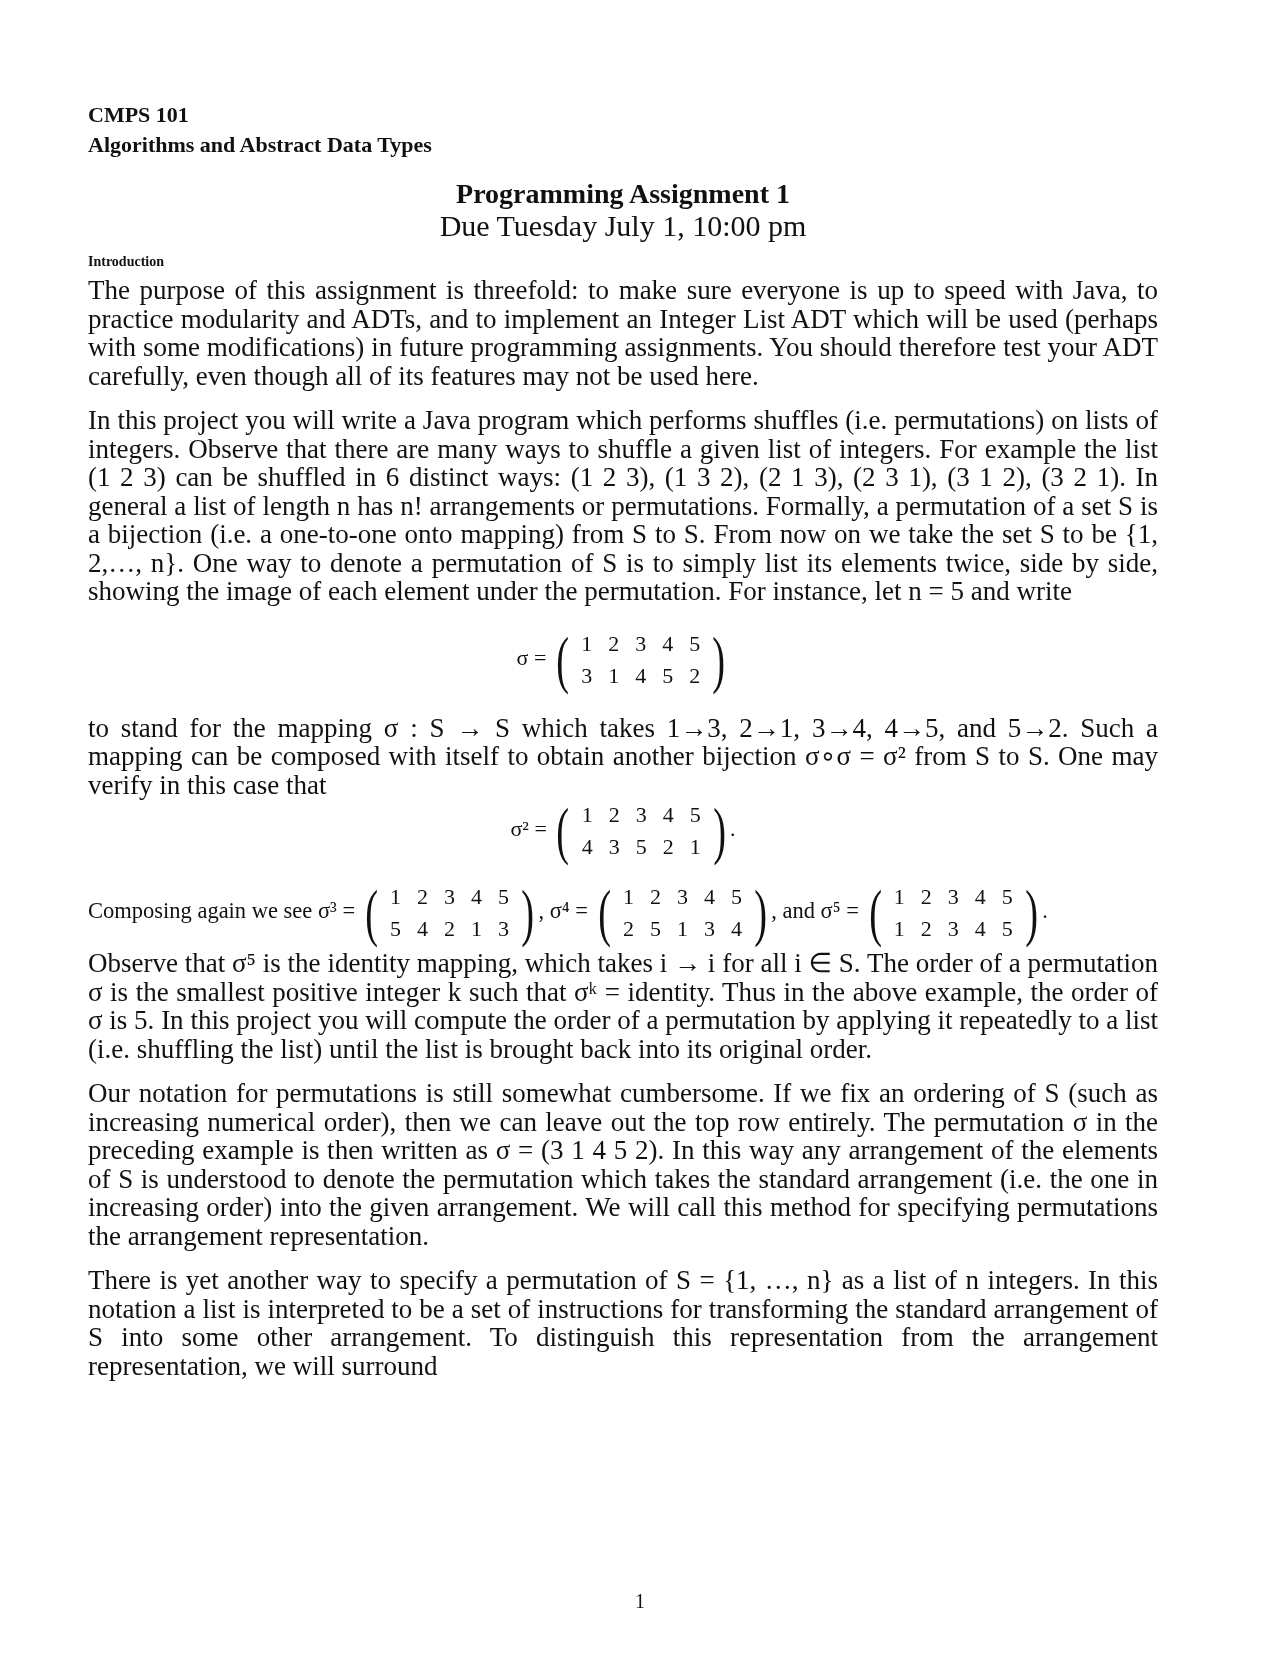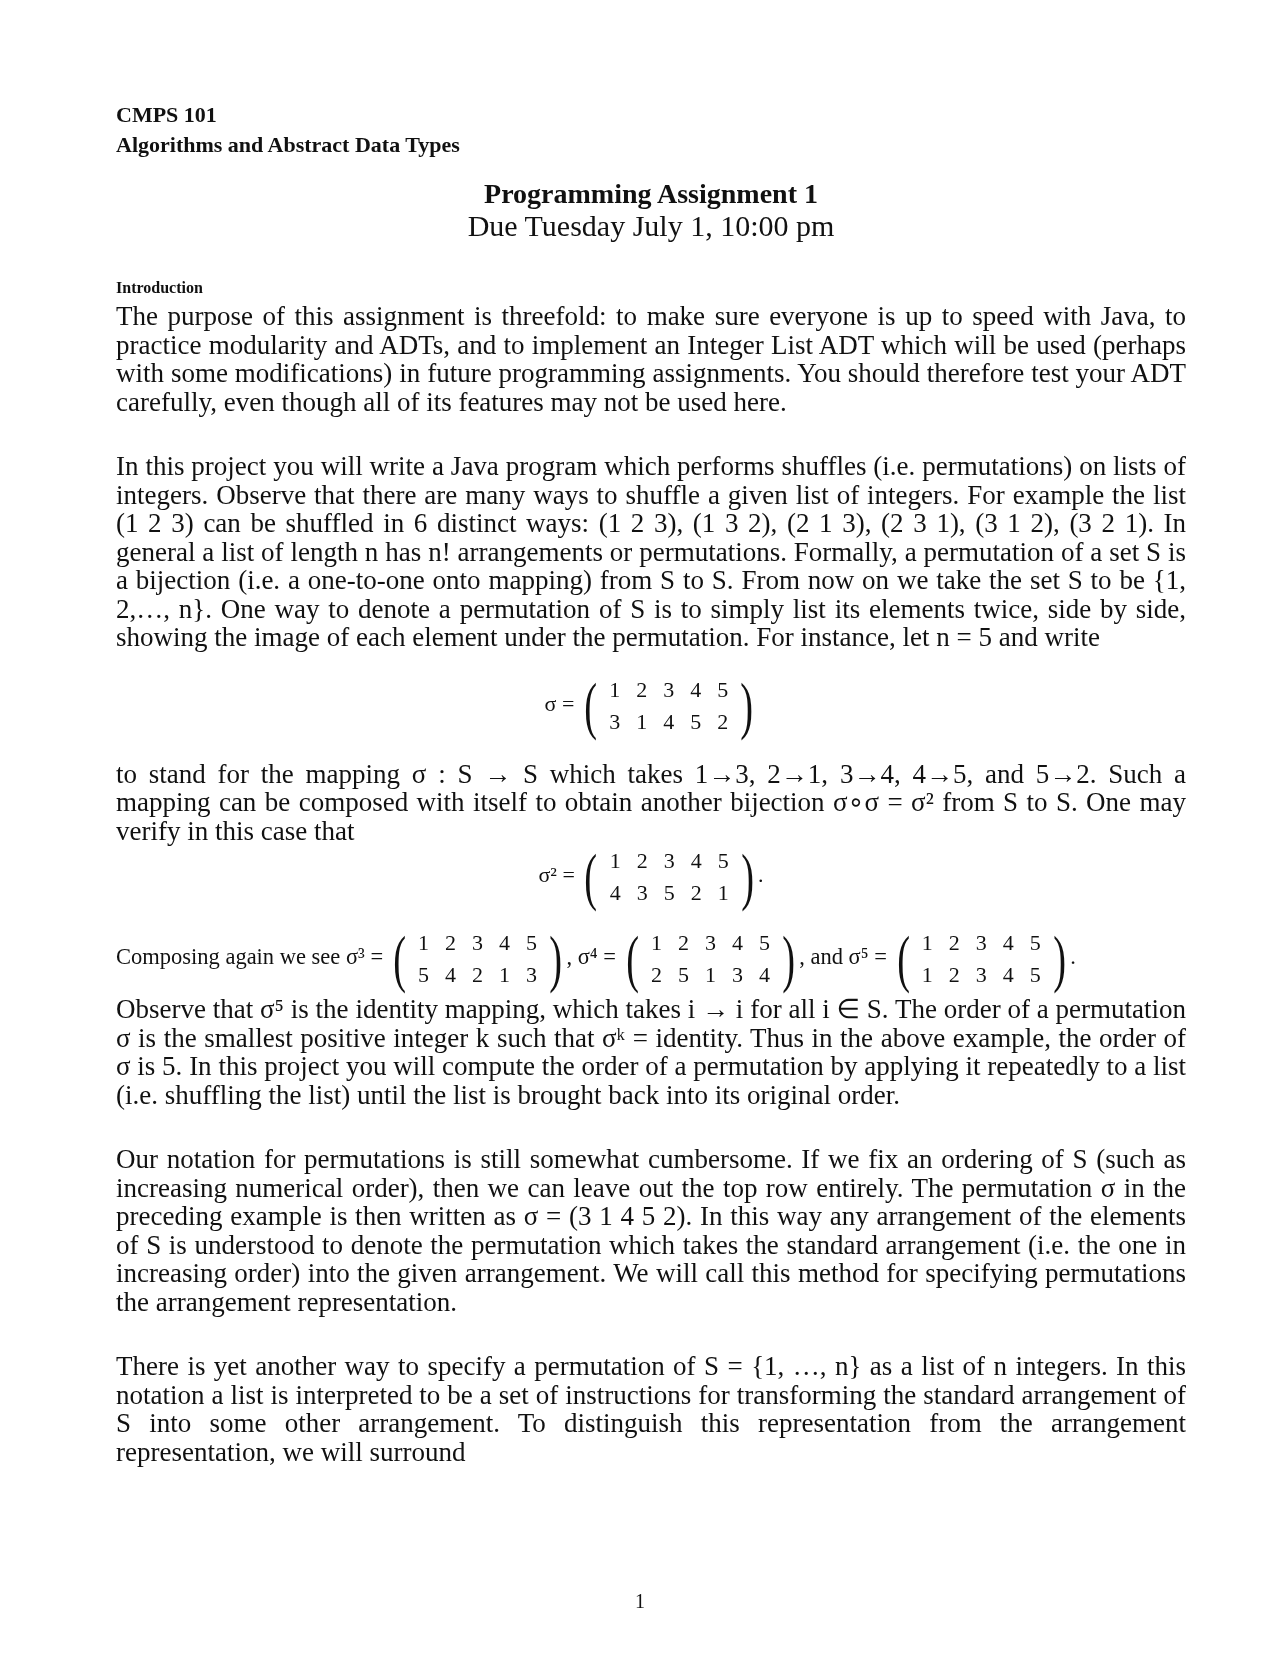--- a/index.html
+++ b/index.html
@@ -1,27 +1,27 @@
 <!DOCTYPE html>
 <html><head>
 <meta charset="utf-8">
 <style>
   html, body { margin: 0; padding: 0; background: #ffffff; }
   body {
     width: 1280px; height: 1656px; position: relative; overflow: hidden;
     font-family: "Liberation Serif", serif; color: #111;
   }
-  .page { position: absolute; left: 116px; top: 100px; width: 1070px; }
+  .page { position: absolute; left: 88px; top: 100px; width: 1070px; }
   .course { font-weight: bold; font-size: 22px; line-height: 30px; }
   .title-block { text-align: center; margin-top: 18px; }
   .title { font-weight: bold; font-size: 28px; line-height: 32px; }
   .due { font-size: 30px; line-height: 32px; }
-  .h { font-weight: bold; font-size: 16px; line-height: 28px; margin-top: 32px; }
+  .h { font-weight: bold; font-size: 14px; line-height: 28px; margin-top: 6px; }
   p { font-size: 27px; line-height: 28.5px; margin: 0; text-align: justify; }
-  .gap { margin-top: 36px; }
+  .gap { margin-top: 16px; }
   .display { text-align: center; margin: 22px 0; font-size: 22px; }
   .mat { display: inline-flex; align-items: center; vertical-align: middle; }
   .paren { font-size: 64px; line-height: 64px; font-weight: 100; transform: scaleX(0.6); }
   .grid { display: inline-grid; grid-template-columns: repeat(5, 27px); row-gap: 6px; text-align: center; font-size: 22px; }
   .inline-mat { display: inline-flex; align-items: center; vertical-align: middle; }
   .pagenum { position: absolute; left: 0; width: 1280px; top: 1590px; text-align: center; font-size: 20px; }
 </style>
 </head>
 <body>
 

